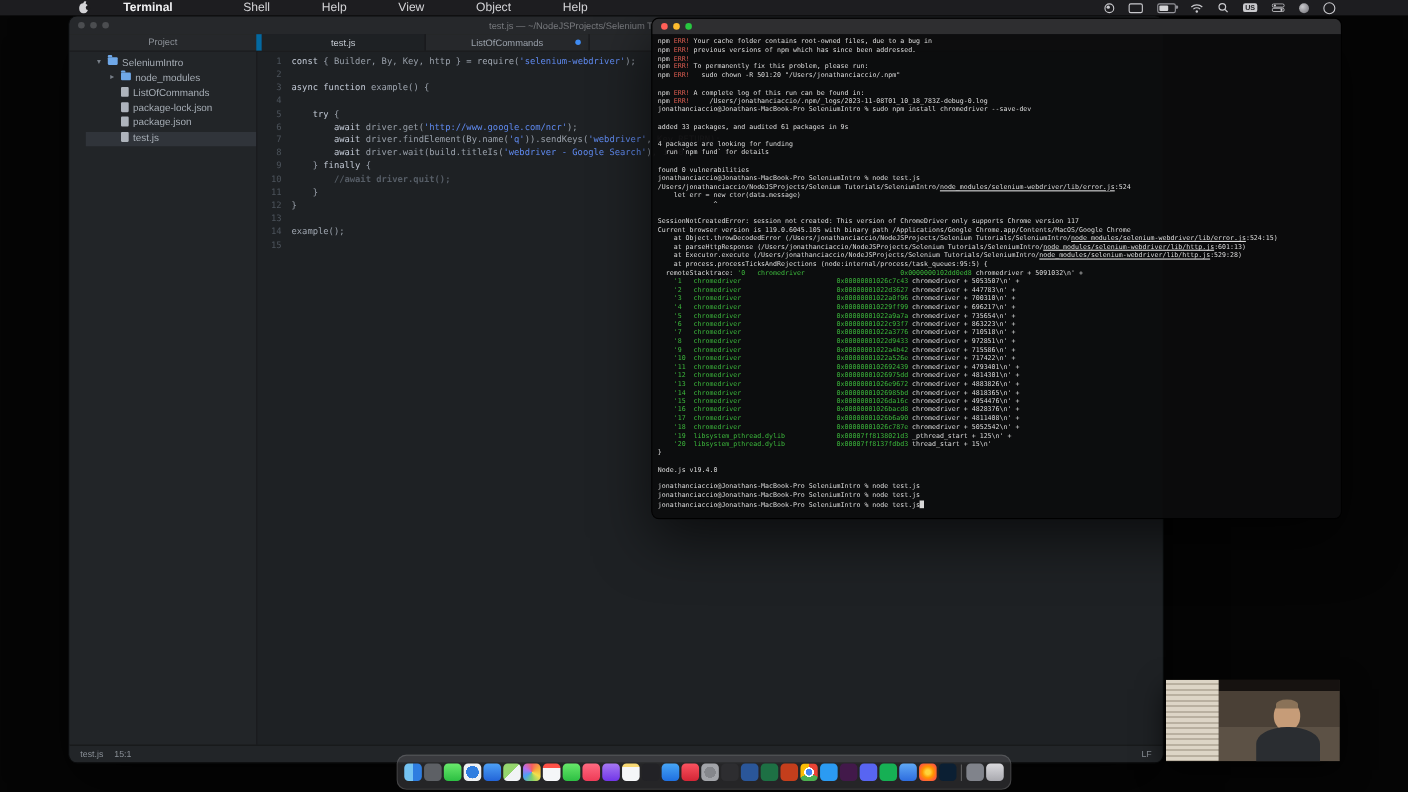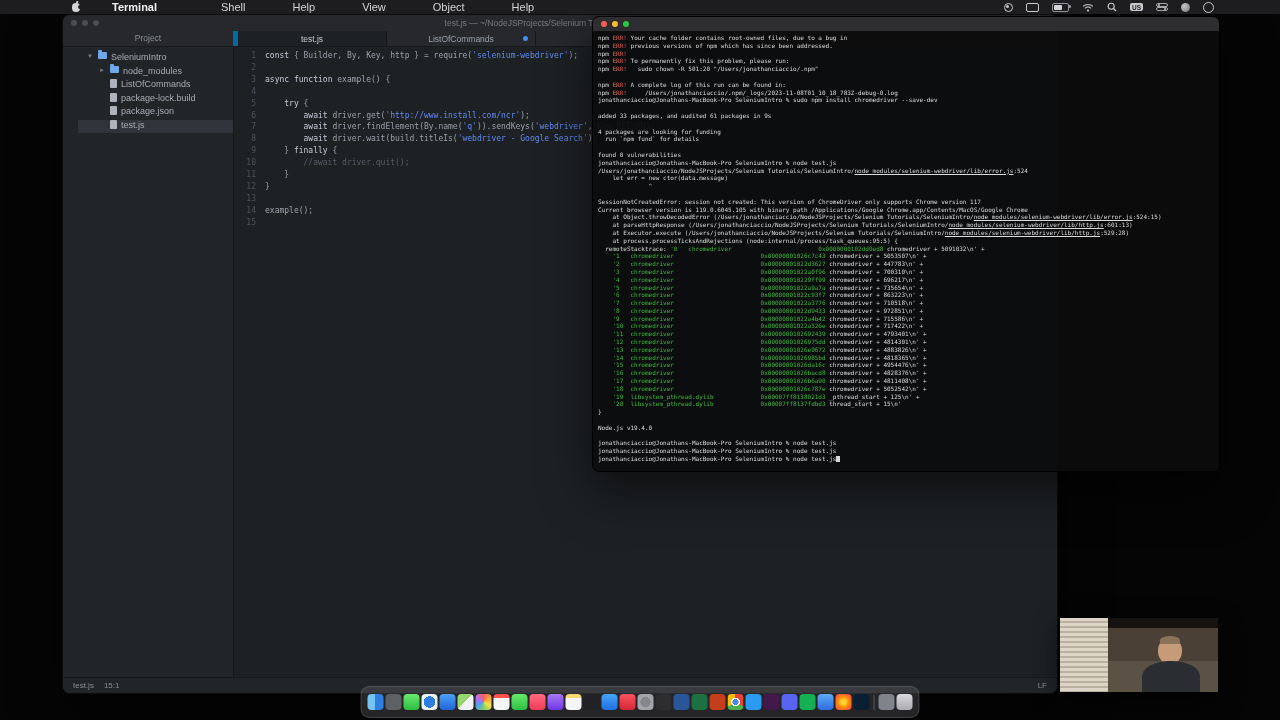--- a/index.html
+++ b/index.html
@@ -48,21 +48,21 @@
   .icon-folder{width:9px;height:7px;background:#6fa8e8;border-radius:1px;position:relative;flex:0 0 9px;}
   .icon-folder::before{content:"";position:absolute;top:-2px;left:0;width:4px;height:2px;background:#6fa8e8;border-radius:1px 1px 0 0;}
   .icon-file{width:7px;height:9px;background:#aeb4bc;border-radius:1px;flex:0 0 7px;}
   #ed-code{flex:1;background:#1e2124;padding-top:3px;font-family:"DejaVu Sans Mono",monospace;font-size:8px;line-height:11.9px;overflow:hidden;}
   .code-line{display:flex;}
   .ln{width:22px;flex:0 0 22px;text-align:right;padding-right:9px;color:#4c535b;}
   .ct{white-space:pre;}
   .ct .k{color:#c5ccd8;}
   .ct .p{color:#99a0aa;}
   .ct .s{color:#5f8af0;}
-  .ct .c{color:#565d66;}
+  .ct .c{color:#565d66;font-weight:bold;}
   .ct .fn{color:#9fa6b0;}
   .ed-status{height:15px;flex:0 0 auto;background:#222528;border-top:1px solid #17181a;display:flex;align-items:center;font-size:8px;color:#8a9097;padding:0 10px;gap:10px;}
   .spacer{flex:1;}
 
   
   #terminal{position:absolute;left:592px;top:16px;width:626px;height:454px;background:rgba(12,12,13,0.94);border-radius:7px;border:1px solid #000;box-shadow:0 18px 50px rgba(0,0,0,.6);overflow:hidden;z-index:20;display:flex;flex-direction:column;}
   .t-titlebar{height:14px;background:#2e2e30;display:flex;align-items:center;position:relative;flex:0 0 auto;}
   .t-title{position:absolute;left:0;right:0;text-align:center;font-size:8px;color:#bababd;display:flex;align-items:center;justify-content:center;gap:3px;}
   .t-folder{width:7px;height:5px;background:#6fa8e8;border-radius:1px;display:inline-block;}
   #term-lines{padding:3px 5px;font-family:"DejaVu Sans Mono",monospace;font-size:6px;line-height:7.8px;color:#dcdcdc;white-space:pre;flex:1;overflow:hidden;}
@@ -161,21 +161,21 @@
             <span>node_modules</span>
           </div>
           <div class="tree-row" style="padding-left: 20px;">
             <span class="disc"></span>
             <span class="icon-file"></span>
             <span>ListOfCommands</span>
           </div>
           <div class="tree-row" style="padding-left: 20px;">
             <span class="disc"></span>
             <span class="icon-file"></span>
-            <span>package-lock.build</span>
+            <span>package-lock.json</span>
           </div>
           <div class="tree-row" style="padding-left: 20px;">
             <span class="disc"></span>
             <span class="icon-file"></span>
             <span>package.json</span>
           </div>
           <div class="tree-row selected" style="padding-left: 20px;">
             <span class="disc"></span>
             <span class="icon-file"></span>
             <span>test.js</span>
@@ -197,21 +197,21 @@
             </div>
             <div class="code-line">
               <span class="ln">4</span>
             </div>
             <div class="code-line">
               <span class="ln">5</span>
               <span class="ct"><span class="p">    </span><span class="k">try</span><span class="p"> {</span></span>
             </div>
             <div class="code-line">
               <span class="ln">6</span>
-              <span class="ct"><span class="p">        </span><span class="k">await</span><span class="p"> driver.get(</span><span class="s">'http://www.install.com/ncr'</span><span class="p">);</span></span>
+              <span class="ct"><span class="p">        </span><span class="k">await</span><span class="p"> driver.get(</span><span class="s">'http://www.google.com/ncr'</span><span class="p">);</span></span>
             </div>
             <div class="code-line">
               <span class="ln">7</span>
               <span class="ct"><span class="p">        </span><span class="k">await</span><span class="p"> driver.findElement(By.name(</span><span class="s">'q'</span><span class="p">)).sendKeys(</span><span class="s">'webdriver'</span><span class="p">, Key.RETURN);</span></span>
             </div>
             <div class="code-line">
               <span class="ln">8</span>
               <span class="ct"><span class="p">        </span><span class="k">await</span><span class="p"> driver.wait(build.titleIs(</span><span class="s">'webdriver - Google Search'</span><span class="p">), 1000);</span></span>
             </div>
             <div class="code-line">

